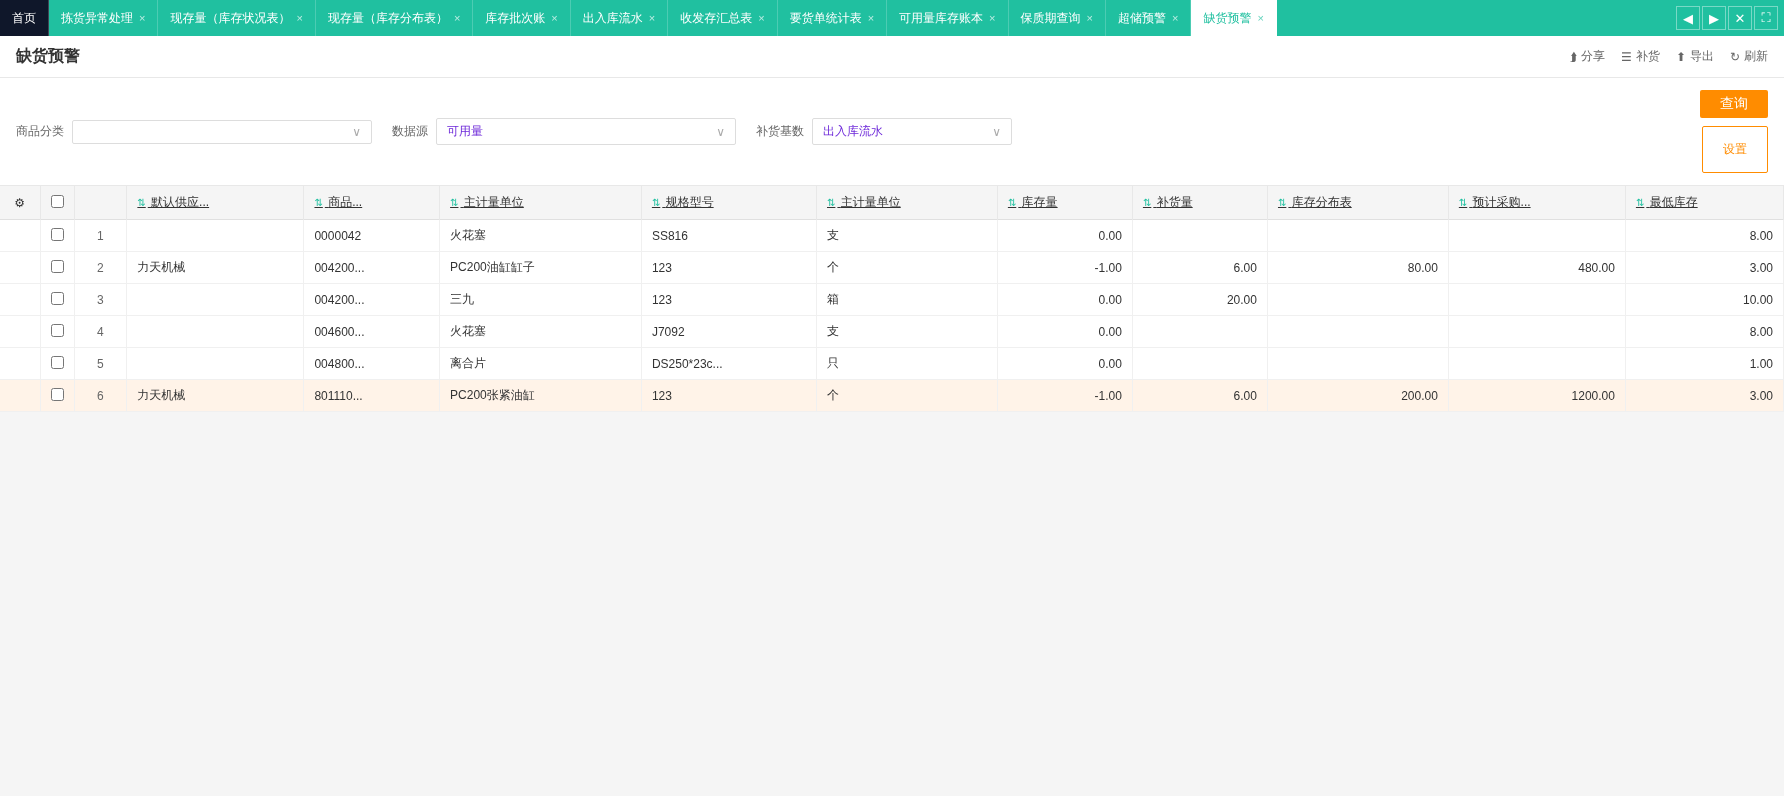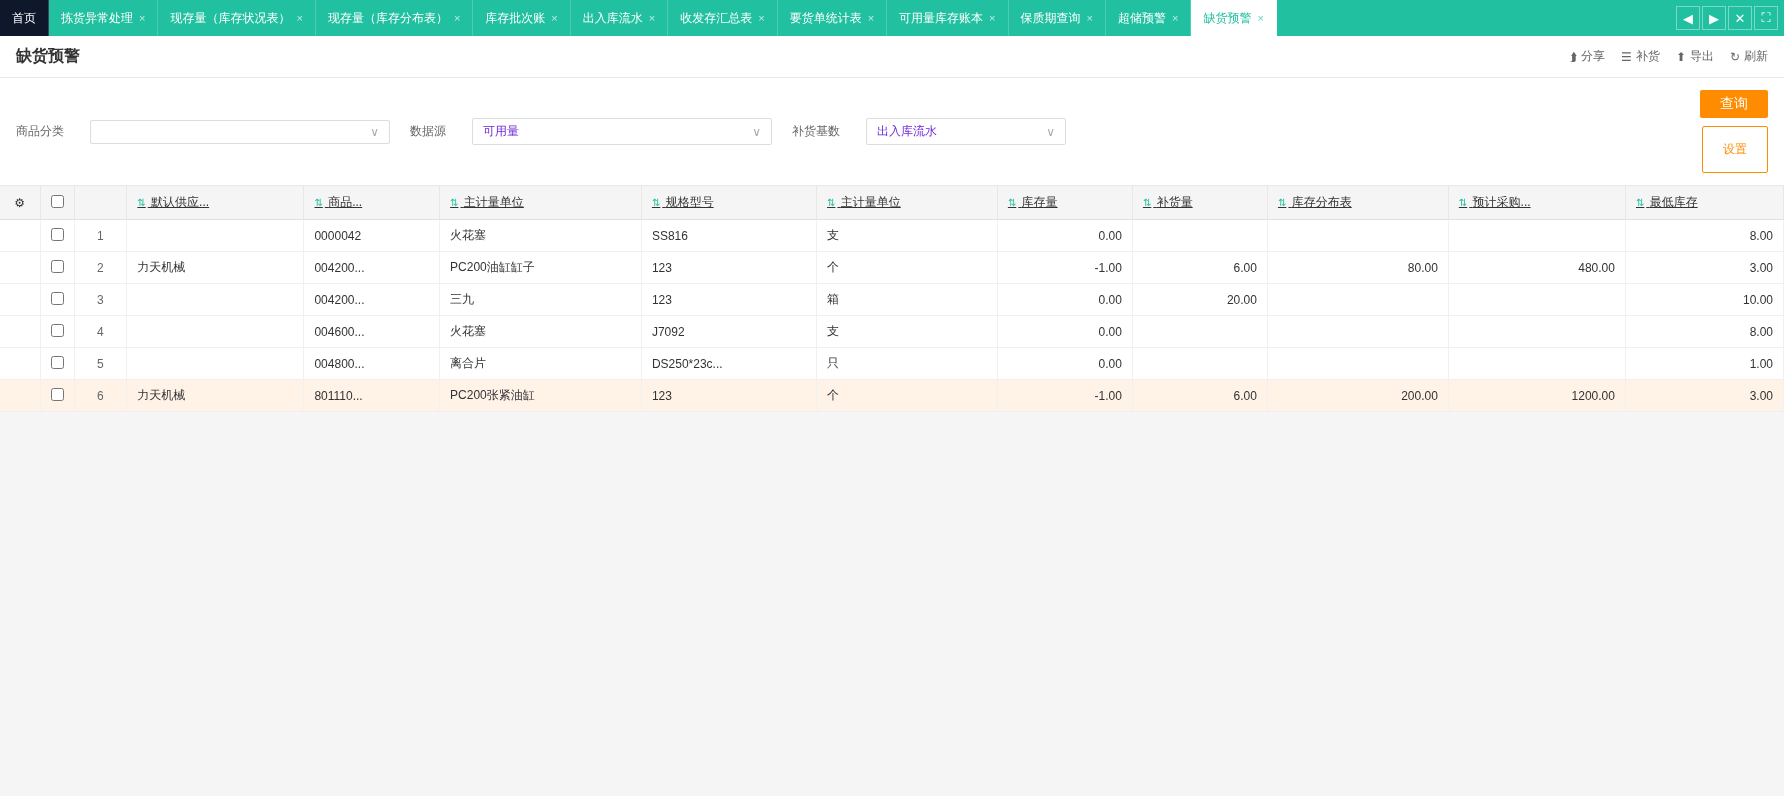--- a/index.html
+++ b/index.html
@@ -95,21 +95,21 @@
       display: flex;
       align-items: center;
       padding: 12px 16px;
       gap: 20px;
       border-bottom: 1px solid #e8e8e8;
       flex-wrap: wrap;
     }
     .filter-group {
       display: flex;
       align-items: center;
-      gap: 26px;
+      gap: 8px;
     }
     .filter-label {
       color: #666;
       font-size: 12px;
       white-space: nowrap;
     }
     .filter-select {
       display: flex;
       align-items: center;
       border: 1px solid #ddd;

